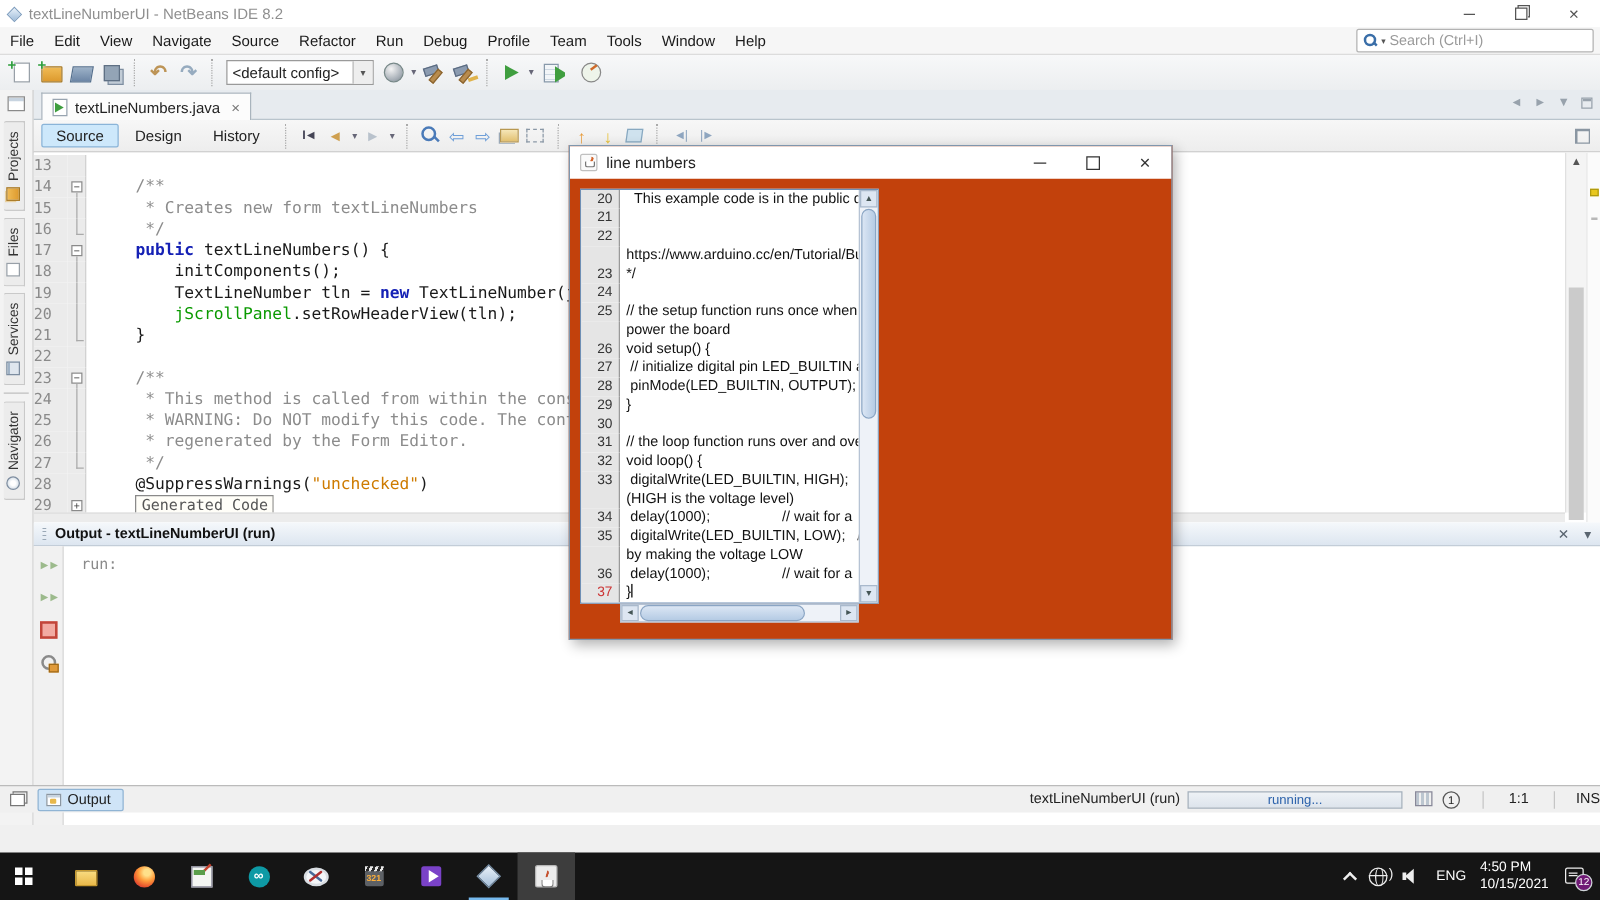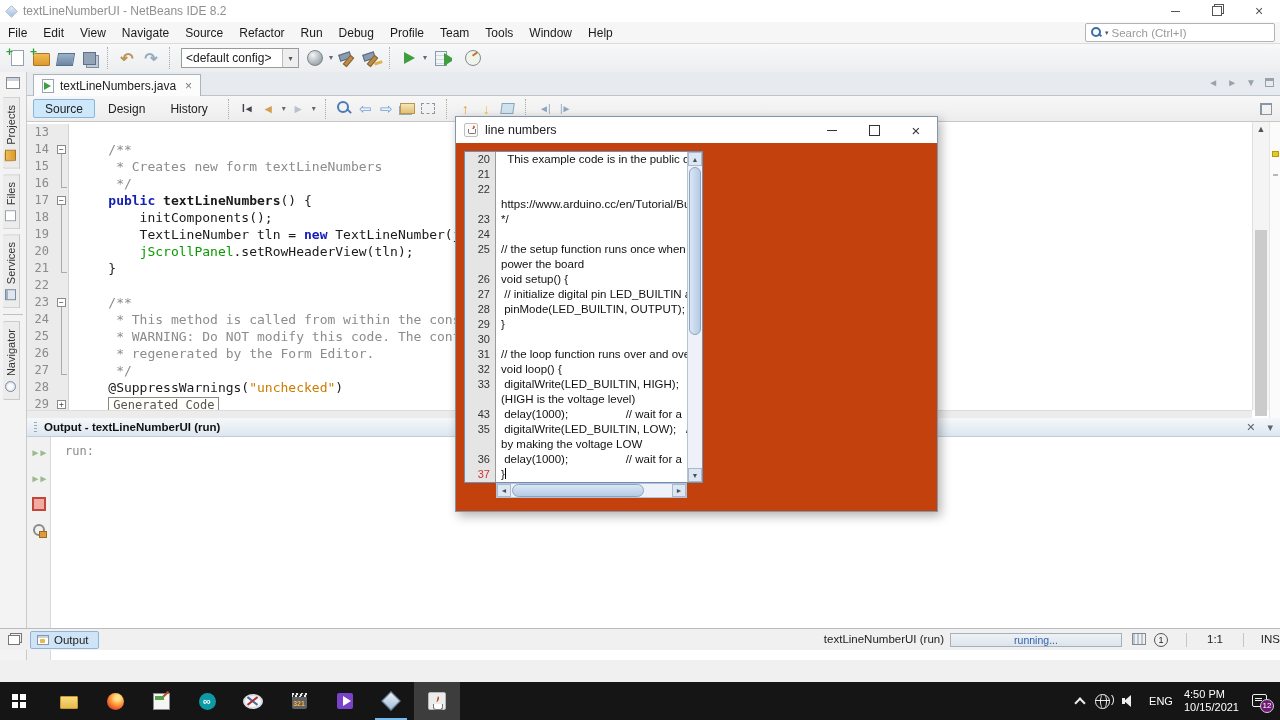--- a/index.html
+++ b/index.html
@@ -95,33 +95,33 @@
 .ic-next-bookmark::before{content:"↓";font-weight:bold;color:#e8c23c;font-size:14px}
 .ic-toggle-bookmark::before{content:"";width:11px;height:9px;background:#cfe2ee;border:1px solid #88a8c0;transform:skewX(-8deg)}
 .ic-shift-line-left::before{content:"◄|";color:#8fa6c0;font-size:10px;letter-spacing:-1px}
 .ic-shift-line-right::before{content:"|►";color:#8fa6c0;font-size:10px;letter-spacing:-1px}
 .edtb-split{margin-left:auto;margin-right:8px;width:12px;height:12px;border:1px solid #8a96a2;box-shadow:inset 0 5px 0 -4px #8a96a2,inset 5px 0 0 -4px #8a96a2}
 
 
 .editor{position:absolute;left:27px;top:122px;right:0;height:296px;background:#fff;overflow:hidden}
 .erows{position:absolute;left:0;top:2px;right:28px}
 .erow{display:flex;height:17px;line-height:17px;font-family:"DejaVu Sans Mono","Liberation Mono",monospace;font-size:13px;white-space:pre}
-.lnum{width:27px;text-align:right;padding-right:5px;background:#ebebeb;color:#8a8a8a;font-size:12px;flex:none}
+.lnum{width:27px;padding-right:5px;background:#ebebeb;color:#8a8a8a;font-size:12px;flex:none}
 .fold{width:15px;background:#ebebeb;border-right:1px solid #d2d2d2;position:relative;flex:none}
 .f-box{position:absolute;left:3px;top:4px;width:9px;height:9px;border:1px solid #8a8a8a;background:#fff;font:8px/8px "DejaVu Sans Mono",monospace;text-align:center;color:#444}
 .f-vline{position:absolute;left:7px;top:0;bottom:0;width:1px;background:#aaa}
 .f-vline.below{top:13px}
 .f-vline.endv{bottom:4px}
 .f-h{position:absolute;left:7px;bottom:4px;width:6px;height:1px;background:#aaa}
 .codeln{padding-left:8px;color:#1a1a1a;overflow:hidden}
 .cmt{color:#8c8c8c}
 .kw{color:#1521b5;font-weight:bold}
 .str{color:#ce7b00}
 .grn{color:#0a9a00}
-.meth{font-weight:bold}
+.meth{font-weight:normal}
 .foldbox{border:1px solid #8a8a8a;background:#fffef8;padding:0 4px;color:#555;font-size:12px}
 .ed-vscroll{position:absolute;top:0;right:11px;width:17px;bottom:8px;background:#f4f4f4;border-left:1px solid #e0e0e0}
 .ed-vup{position:absolute;top:2px;left:0;right:0;text-align:center;font-size:9px;color:#555}
 .ed-vthumb{position:absolute;left:2px;right:2px;top:108px;height:186px;background:#cbcbcb}
 .ed-stripe{position:absolute;top:0;right:0;width:11px;bottom:0;background:#fbfbfb;border-left:1px solid #e6e6e6}
 .ed-warn{position:absolute;left:2px;top:29px;width:7px;height:6px;background:#e8c71e;border:1px solid #b09a10}
 .ed-mark{position:absolute;left:3px;top:52px;width:5px;height:2px;background:#b8b8b8}
 .ed-hstrip{position:absolute;left:0;bottom:0;right:28px;height:8px;background:#ececec;border-top:1px solid #ddd}
 
 
@@ -533,21 +533,21 @@
           </div>
           <div class="drow">
             <span class="dn">33</span>
             <span class="dt"> digitalWrite(LED_BUILTIN, HIGH);   /</span>
           </div>
           <div class="drow">
             <span class="dn"></span>
             <span class="dt">(HIGH is the voltage level)</span>
           </div>
           <div class="drow">
-            <span class="dn">43</span>
+            <span class="dn">34</span>
             <span class="dt"> delay(1000);                  // wait for a</span>
           </div>
           <div class="drow">
             <span class="dn">35</span>
             <span class="dt"> digitalWrite(LED_BUILTIN, LOW);   /</span>
           </div>
           <div class="drow">
             <span class="dn"></span>
             <span class="dt">by making the voltage LOW</span>
           </div>

